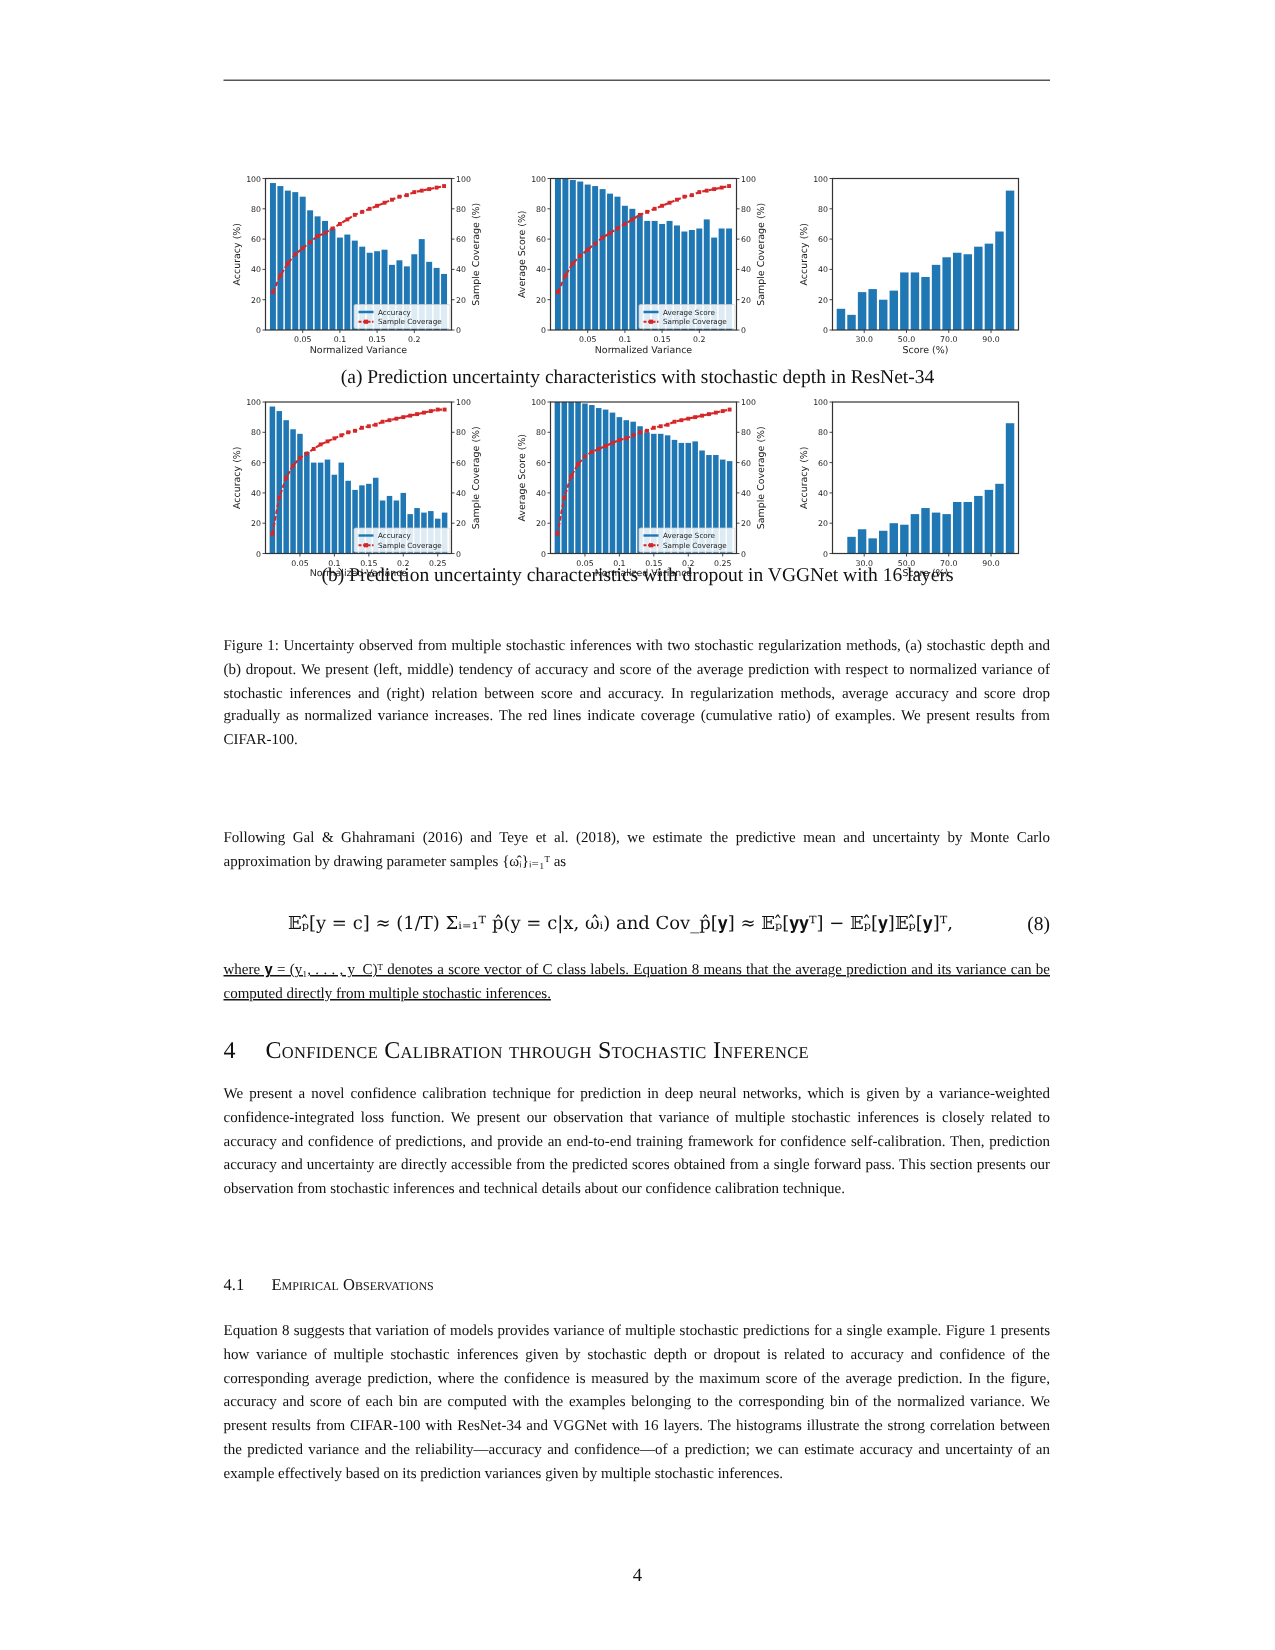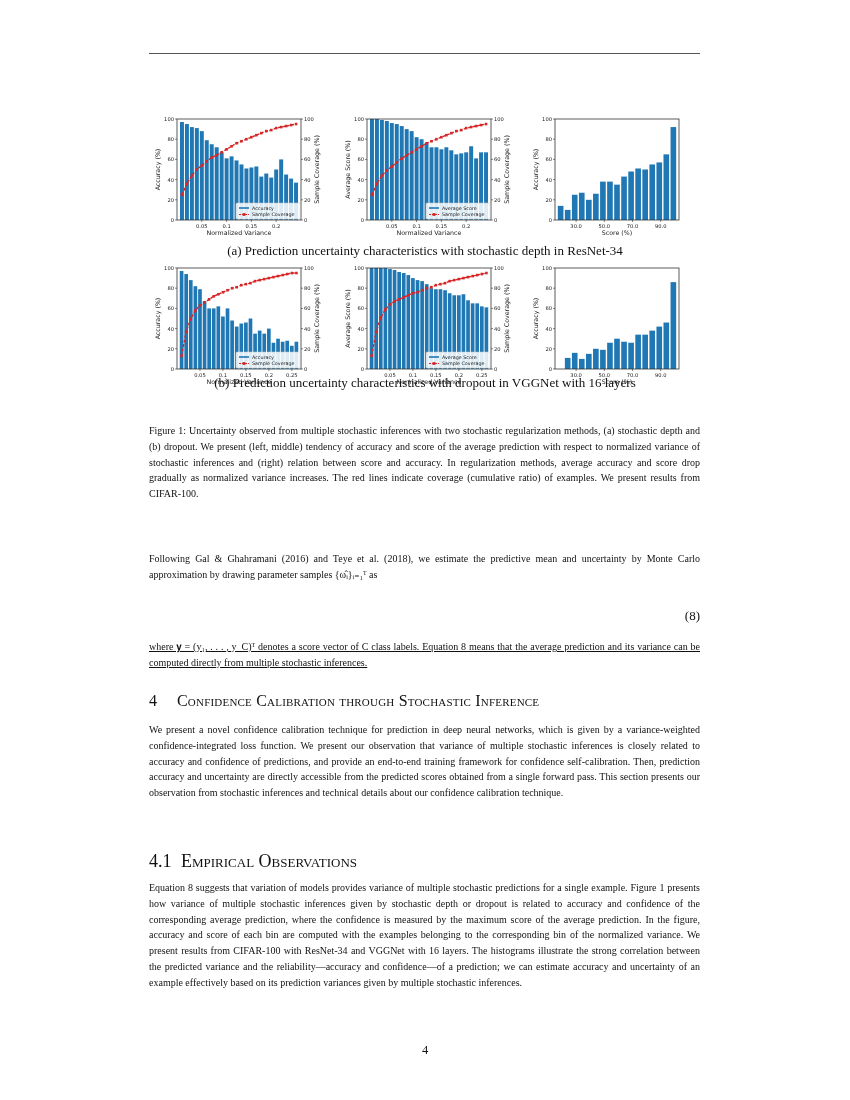--- a/index.html
+++ b/index.html
@@ -11,21 +11,21 @@
   .subcap { position: absolute; left: 150px; width: 550px; text-align: center; font-size: 13px; }
   .para { position: absolute; left: 149px; width: 551px; font-size: 10px; line-height: 15.8px;
           text-align: justify; hyphens: manual; }
   .caption { top: 423px; }
   .eq { position: absolute; left: 149px; width: 551px; top: 598px; height: 40px; font-size: 13px; }
   .eq .lhs { position: absolute; left: 43px; top: 10px; white-space: nowrap; font-family: "DejaVu Serif", serif; font-size: 12px; }
   .eq .num { position: absolute; right: 0; top: 10px; }
   .sec { position: absolute; left: 149px; font-size: 16px; letter-spacing: 0.2px; }
   .sec .n { display: inline-block; width: 28px; }
   .sc { font-variant: small-caps; }
-  .subsec { position: absolute; left: 149px; font-size: 18px; }
+  .subsec { position: absolute; left: 149px; font-size: 11px; }
   .subsec .n { display: inline-block; width: 32px; }
   .pagenum { position: absolute; left: 0; width: 850px; top: 1043px; text-align: center; font-size: 12.5px; }
   .chart-text { font-family: "DejaVu Sans", sans-serif; }
 </style>
 </head>
 <body>
 
 <div class="rule"></div>
 
 <div class="fig-row" style="top:114px;">
@@ -513,20 +513,21 @@
       <text x="0" y="0" font-size="6.3" text-anchor="middle" class="chart-text" fill="#222" transform="translate(10,55.5) rotate(-90)">Accuracy (%)</text>
     </svg>
 </div>
 <div class="subcap" style="top:375px;">(b) Prediction uncertainty characteristics with dropout in VGGNet with 16 layers</div>
 
 <div class="para caption">Figure 1: Uncertainty observed from multiple stochastic inferences with two stochastic regularization methods, (a) stochastic depth and (b) dropout. We present (left, middle) tendency of accuracy and score of the average prediction with respect to normalized variance of stochastic inferences and (right) relation between score and accuracy. In regularization methods, average accuracy and score drop gradually as normalized variance increases. The red lines indicate coverage (cumulative ratio) of examples. We present results from CIFAR-100.</div>
 
 <div class="para" style="top:551px;">Following Gal &amp; Ghahramani (2016) and Teye et al. (2018), we estimate the predictive mean and uncertainty by Monte Carlo approximation by drawing parameter samples {ω̂ᵢ}ᵢ₌₁ᵀ as</div>
 
 <div class="eq">
+  <span class="lhs">𝔼ₚ̂[y = c] ≈ (1/T) Σᵢ₌₁ᵀ p̂(y = c|x, ω̂ᵢ)   and   Cov_p̂[𝐲] ≈ 𝔼ₚ̂[𝐲𝐲ᵀ] − 𝔼ₚ̂[𝐲]𝔼ₚ̂[𝐲]ᵀ,</span>
   <span class="num">(8)</span>
 </div>
 
 <div class="para" style="top:639px;text-decoration:underline;">where 𝐲 = (y₁, . . . , y_C)ᵀ denotes a score vector of C class labels. Equation 8 means that the average prediction and its variance can be computed directly from multiple stochastic inferences.</div>
 
 <div class="sec" style="top:692px;">
   <span class="n">4</span><span class="sc">Confidence Calibration through Stochastic Inference</span>
 </div>
 <div class="para" style="top:722px;">We present a novel confidence calibration technique for prediction in deep neural networks, which is given by a variance-weighted confidence-integrated loss function. We present our observation that variance of multiple stochastic inferences is closely related to accuracy and confidence of pre­dictions, and provide an end-to-end training framework for confidence self-calibration. Then, pre­diction accuracy and uncertainty are directly accessible from the predicted scores obtained from a single forward pass. This section presents our observation from stochastic inferences and technical details about our confidence calibration technique.</div>
 

